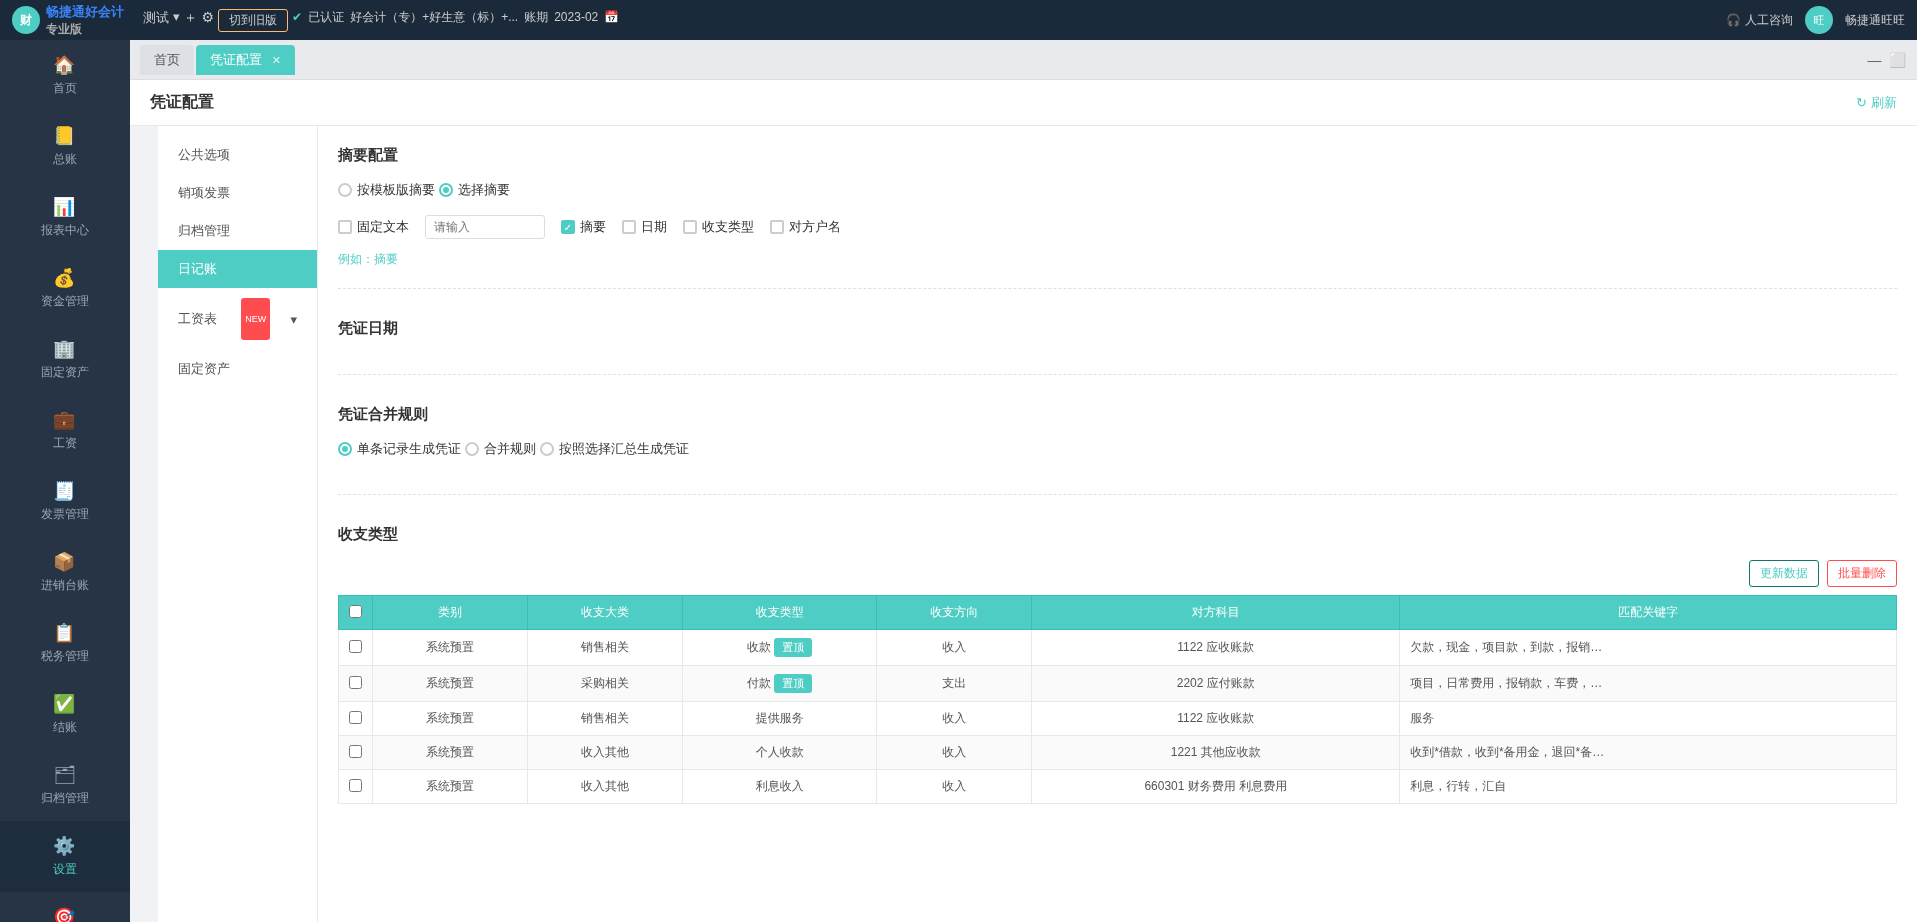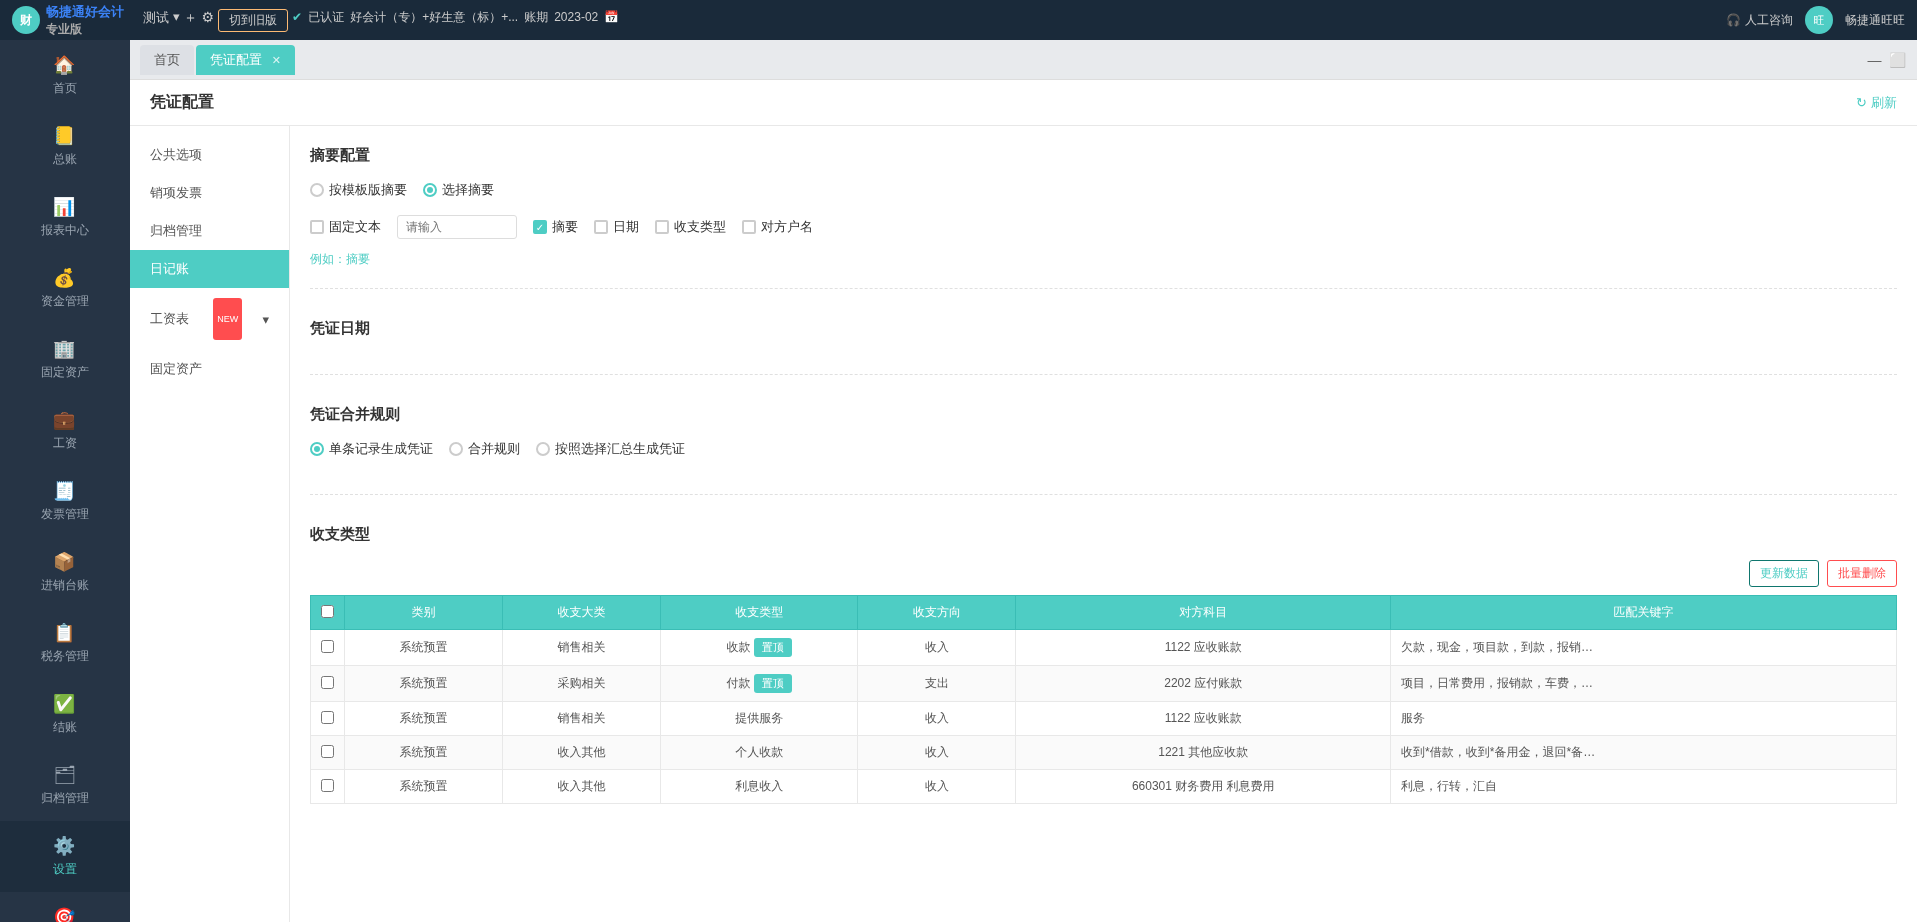--- a/index.html
+++ b/index.html
@@ -42,38 +42,38 @@
     .tab .tab-close { margin-left: 6px; font-size: 11px; opacity: 0.8; }
     .tab-bar-right { margin-left: auto; display: flex; gap: 8px; }
     .tab-bar-icon { cursor: pointer; color: #666; font-size: 14px; }
 
     
     .page-header { background: white; padding: 12px 20px; border-bottom: 1px solid #e8e8e8; display: flex; align-items: center; justify-content: space-between; flex-shrink: 0; }
     .page-title { font-size: 16px; font-weight: bold; color: #333; }
     .refresh-btn { color: #4ecdc4; cursor: pointer; font-size: 13px; display: flex; align-items: center; gap: 4px; }
 
     
-    .page-body { display: flex; flex: 1; overflow: hidden; }
+    .page-body { display: flex; flex: 1; overflow: hidden; margin-left: 28px; }
 
     
     .left-nav { width: 160px; background: white; border-right: 1px solid #e8e8e8; padding: 10px 0; flex-shrink: 0; overflow-y: auto; }
     .left-nav-item { padding: 10px 20px; cursor: pointer; font-size: 13px; color: #555; transition: background 0.2s; display: flex; align-items: center; justify-content: space-between; }
     .left-nav-item.active { background: #4ecdc4; color: white; }
     .left-nav-item .new-badge { background: #ff4d4f; color: white; font-size: 9px; padding: 16px 4px; border-radius: 3px; margin-left: 4px; }
 
     
     .main-content { flex: 1; overflow-y: auto; padding: 20px; background: white; }
 
     
     .section { margin-bottom: 30px; border-bottom: 1px dashed #e0e0e0; padding-bottom: 20px; }
     .section:last-child { border-bottom: none; }
     .section-title { font-size: 15px; font-weight: bold; color: #333; margin-bottom: 16px; }
 
     
-    .radio-group { display: flex; align-items: center; gap: 16px; margin-bottom: 16px; }
+    .radio-group { display: flex; align-items: center; gap: 4px; margin-bottom: 16px; }
     .radio-item { display: flex; align-items: center; gap: 5px; cursor: pointer; font-size: 13px; }
     .radio-circle { width: 14px; height: 14px; border-radius: 50%; border: 2px solid #ccc; display: flex; align-items: center; justify-content: center; }
     .radio-circle.selected { border-color: #4ecdc4; }
     .radio-circle.selected::after { content: ''; width: 6px; height: 6px; background: #4ecdc4; border-radius: 50%; }
 
     
     .checkbox-row { display: flex; align-items: center; gap: 16px; margin-bottom: 12px; }
     .checkbox-item { display: flex; align-items: center; gap: 5px; cursor: pointer; font-size: 13px; }
     .checkbox-box { width: 14px; height: 14px; border: 2px solid #ccc; border-radius: 2px; display: flex; align-items: center; justify-content: center; }
     .checkbox-box.checked { background: #4ecdc4; border-color: #4ecdc4; color: white; font-size: 10px; }

